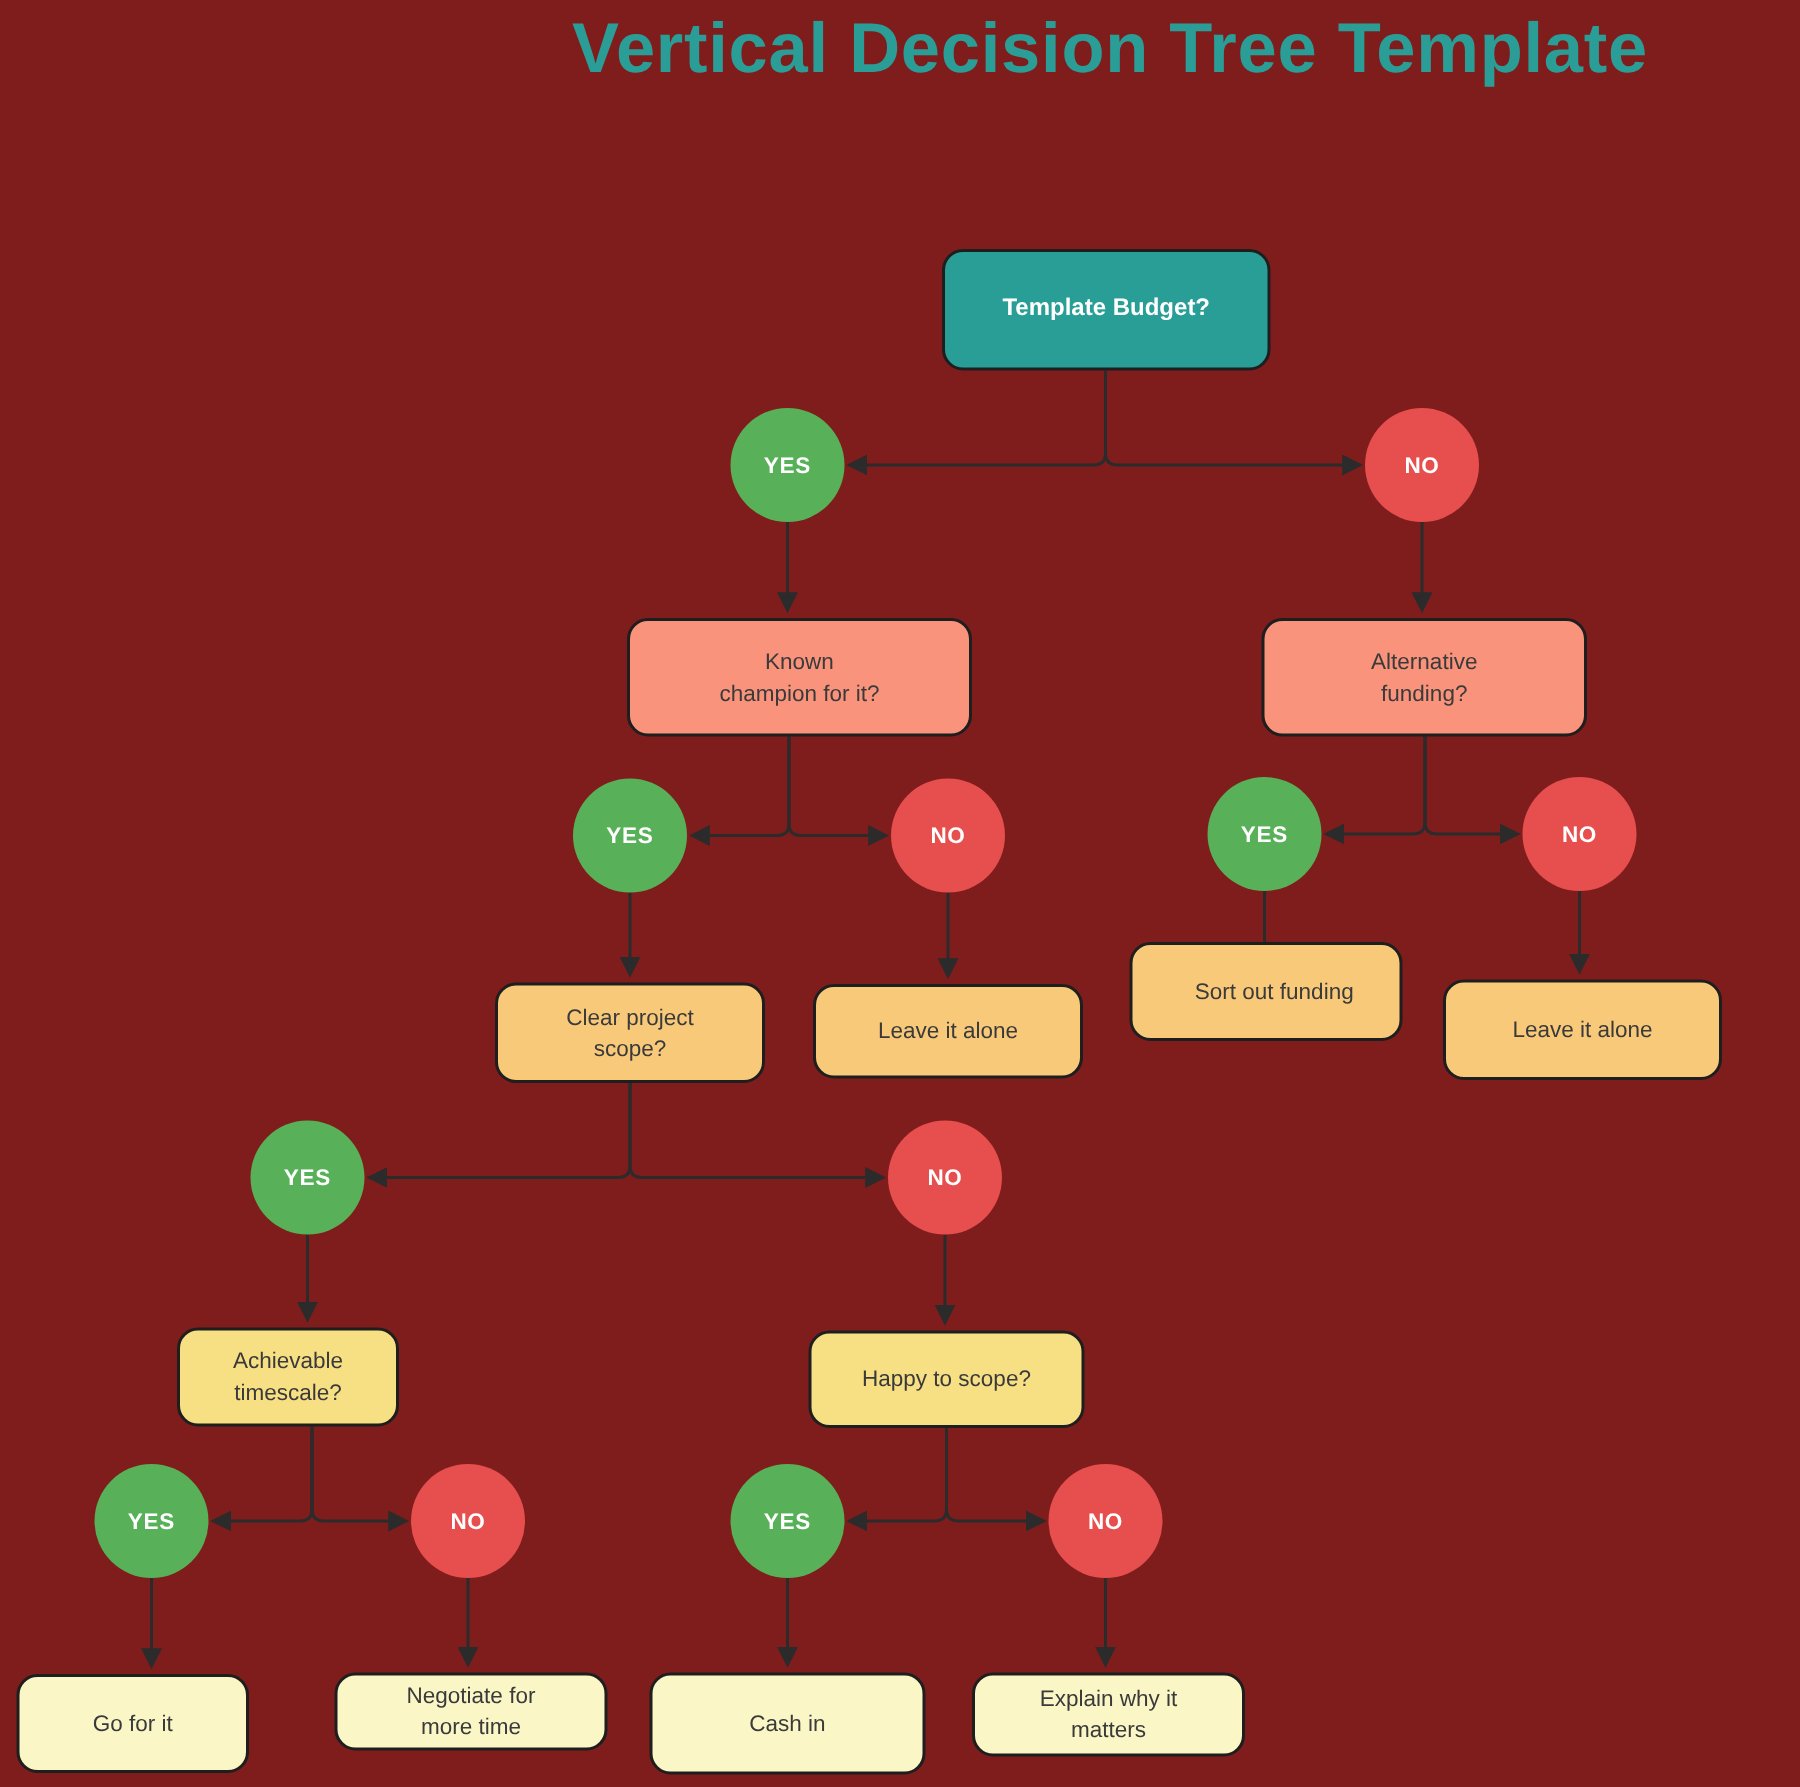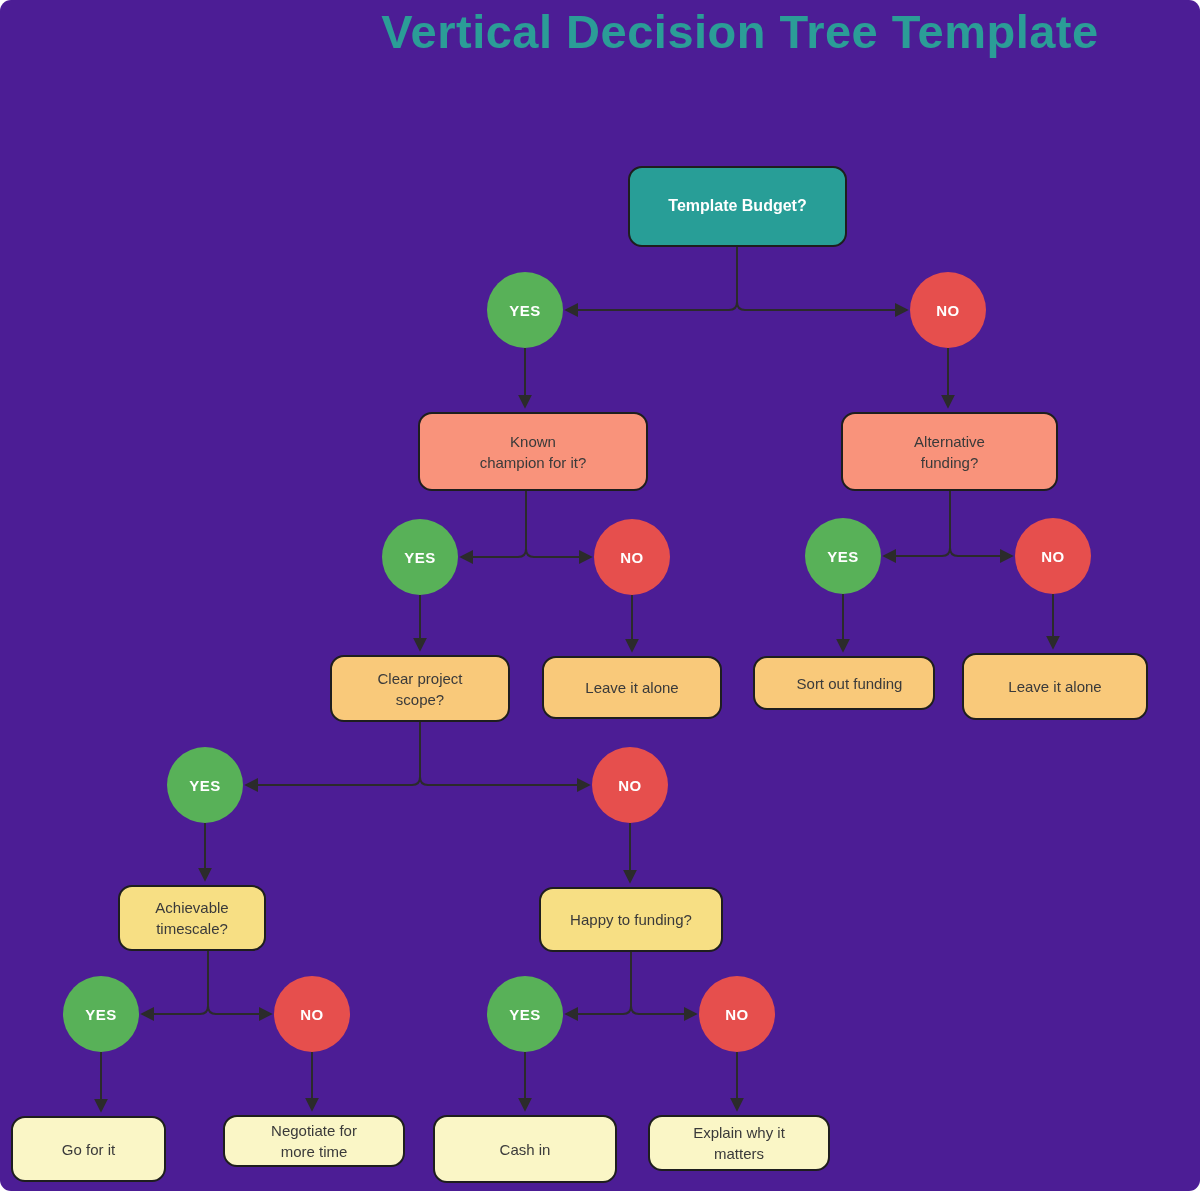--- a/index.html
+++ b/index.html
@@ -5,23 +5,22 @@
   html, body {
     margin: 0;
     padding: 0;
     background: #ffffff;
     font-family: "Liberation Sans", sans-serif;
   }
   .canvas {
     position: relative;
     width: 1200px;
     height: 1191px;
-    background: #4c1d95;
+    background: #7f1d1d;
     overflow: hidden;
-    border-radius: 11px;
   }
   .title {
     position: absolute;
     left: 210px;
     top: 4px;
     width: 1060px;
     margin: 0;
     text-align: center;
     font-size: 47px;
     font-weight: bold;
@@ -145,35 +144,35 @@
 
   <div class="node orange" style="left:330px; top:655px; width:180px; height:67px;">
     <span class="lbl">Clear project
 scope?</span>
   </div>
 
   <div class="node orange" style="left:542px; top:656px; width:180px; height:63px;">
     <span class="lbl">Leave it alone</span>
   </div>
 
-  <div class="node orange" style="left:753px; top:656px; width:182px; height:54px;padding-left:11px;">
+  <div class="node orange" style="left:753px; top:628px; width:182px; height:66px;padding-left:11px;">
     <span class="lbl">Sort out funding</span>
   </div>
 
   <div class="node orange" style="left:962px; top:653px; width:186px; height:67px;">
     <span class="lbl">Leave it alone</span>
   </div>
 
   <div class="node yellow" style="left:118px; top:885px; width:148px; height:66px;">
     <span class="lbl">Achievable
 timescale?</span>
   </div>
 
   <div class="node yellow" style="left:539px; top:887px; width:184px; height:65px;">
-    <span class="lbl">Happy to funding?</span>
+    <span class="lbl">Happy to scope?</span>
   </div>
 
   <div class="node pale" style="left:11px; top:1116px; width:155px; height:66px;">
     <span class="lbl">Go for it</span>
   </div>
 
   <div class="node pale" style="left:223px; top:1115px; width:182px; height:52px;">
     <span class="lbl">Negotiate for
 more time</span>
   </div>

